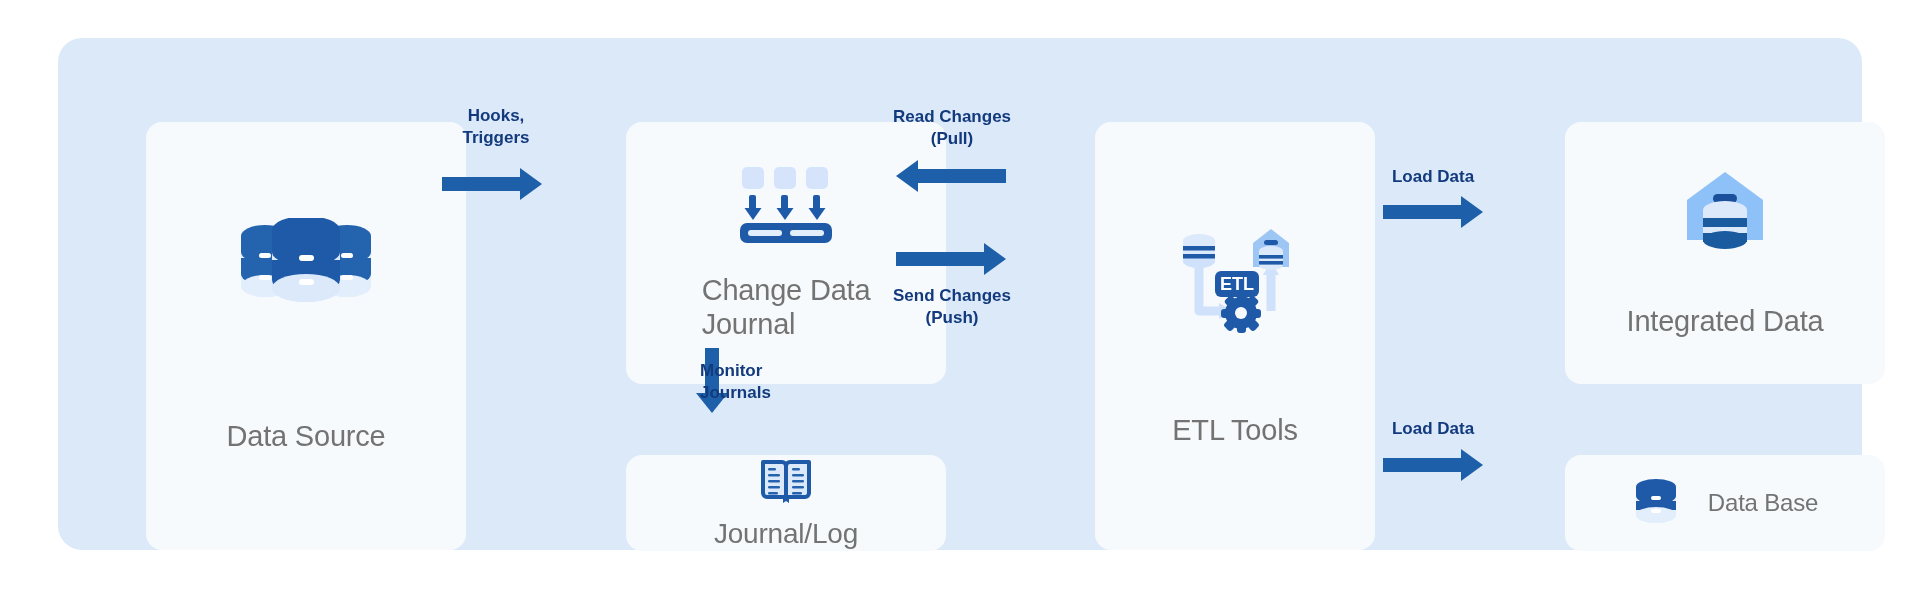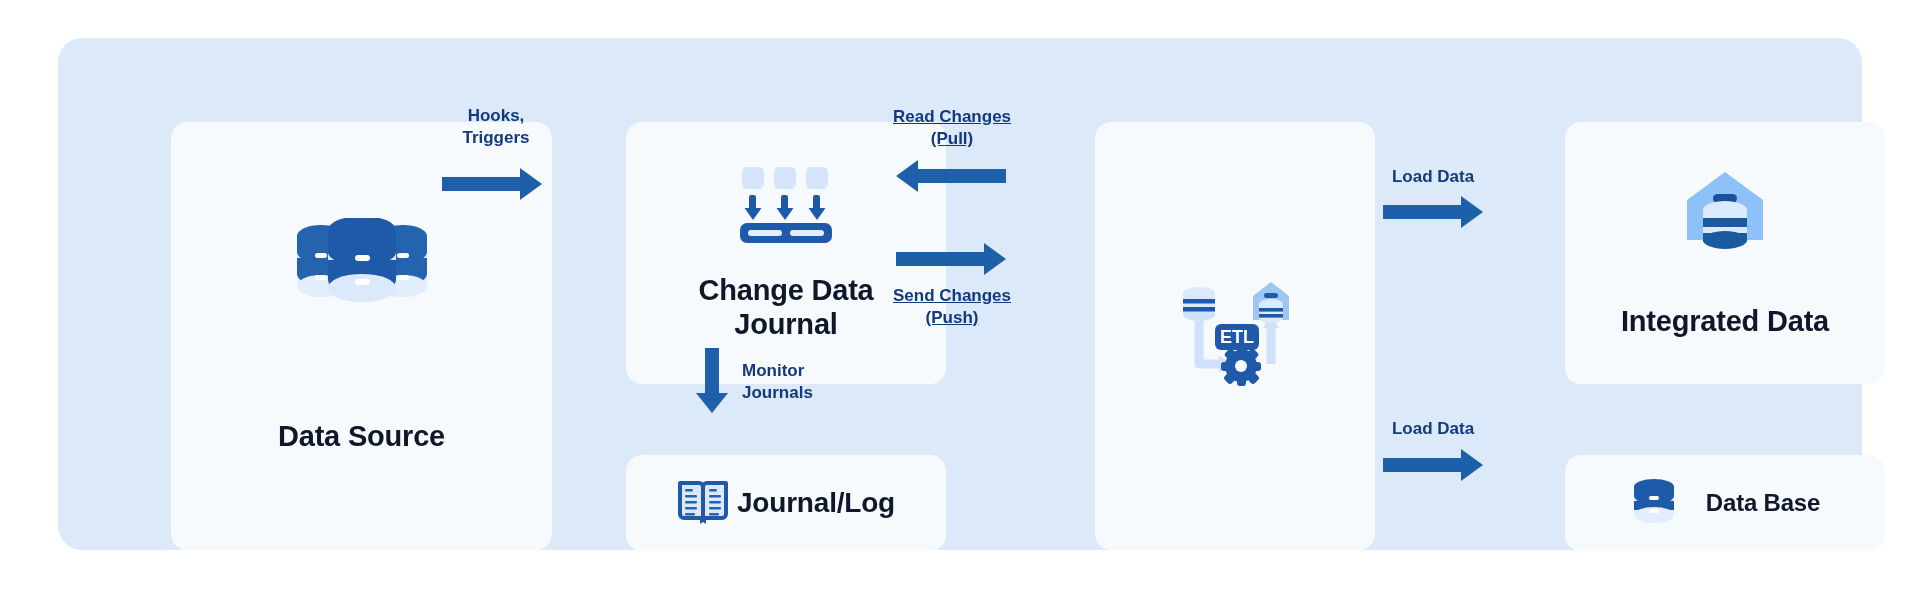--- a/index.html
+++ b/index.html
@@ -17,33 +17,33 @@
     background:#dce9f9;border-radius:24px;
   }
 
   
   .card{
     position:absolute;background:#f7fafd;border-radius:16px;
     display:flex;flex-direction:column;align-items:center;justify-content:center;
     box-sizing:border-box;
   }
   .card-title{
-    color:#0f172a;font-weight:bold;text-align:center;
+    color:#737373;font-weight:normal;text-align:left;
     letter-spacing:-0.2px;line-height:1.18;
   }
 
   
-  #card-data-source{left:113px;top:84px;width:381px;height:428px;gap:35px;}
+  #card-data-source{left:88px;top:84px;width:320px;height:428px;gap:35px;}
   #card-data-source .card-title{font-size:29px;margin-top:70px;}
 
   #card-cdc{left:568px;top:84px;width:320px;height:262px;}
   #card-cdc .card-title{font-size:29px;margin-top:26px;}
 
   #card-journal{left:568px;top:417px;width:320px;height:96px;
-    flex-direction:row;gap:8px;}
+    flex-direction:column;gap:8px;}
   #card-journal .card-title{font-size:28px;}
 
   #card-etl{left:1037px;top:84px;width:280px;height:428px;}
   #card-etl .card-title{font-size:29px;margin-top:72px;}
 
   #card-ids{left:1507px;top:84px;width:320px;height:262px;}
   #card-ids .card-title{font-size:29px;margin-top:40px;}
 
   #card-db{left:1507px;top:417px;width:320px;height:96px;
     flex-direction:row;gap:28px;}
@@ -96,23 +96,23 @@
   #arrow-monitor{left:696px;top:348px;height:65px;}
   #arrow-monitor .shaft{height:48px;}
 
   #arrow-load-1{left:1383px;top:196px;width:100px;height:32px;}
   #arrow-load-1 .shaft{width:80px;}
 
   #arrow-load-2{left:1383px;top:449px;width:100px;height:32px;}
   #arrow-load-2 .shaft{width:80px;}
 
   #lbl-hooks{left:448px;top:105px;width:96px;}
-  #lbl-read{left:888px;top:106px;width:128px;text-decoration:underline;}
-  #lbl-send{left:888px;top:285px;width:128px;text-decoration:underline;}
-  #lbl-monitor{left:742px;top:360px;width:120px;text-align:left;}
+  #lbl-read{left:888px;top:106px;width:128px;}
+  #lbl-send{left:888px;top:285px;width:128px;}
+  #lbl-monitor{left:700px;top:360px;width:120px;text-align:left;}
   #lbl-load-1{left:1378px;top:166px;width:110px;}
   #lbl-load-2{left:1378px;top:418px;width:110px;}
 
   
   .icon-wrap{display:block;}
 </style>
 </head>
 <body>
 
 <div id="stage">
@@ -245,20 +245,21 @@
               <rect x="76" y="84" width="10" height="9" rx="3"></rect>
               <rect x="50" y="72" width="10" height="9" rx="3" transform="rotate(-45 55 76)"></rect>
               <rect x="73" y="72" width="10" height="9" rx="3" transform="rotate(45 78 76)"></rect>
               <rect x="50" y="96" width="10" height="9" rx="3" transform="rotate(45 55 100)"></rect>
               <rect x="73" y="96" width="10" height="9" rx="3" transform="rotate(-45 78 100)"></rect>
             </g>
           </g>
           <circle cx="66" cy="88" r="6" fill="#f7fafd"></circle>
         </svg>
       </span>
+      <div class="card-title">ETL Tools</div>
     </div>
 
     <div class="card" id="card-ids">
       <span class="icon-wrap">
         <svg width="92" height="92" viewBox="0 0 92 92">
           <path d="M46 4 L84 32 V72 H8 V32 Z" fill="#8ec1f7"></path>
           <rect x="34" y="26" width="24" height="9" rx="4.5" fill="#1a4f9c"></rect>
           <path d="M24 42 h44 v30 a22 9 0 0 1 -44 0 z" fill="#dbe9fb"></path>
           <ellipse cx="46" cy="42" rx="22" ry="9" fill="#dbe9fb"></ellipse>
           <rect x="24" y="50" width="44" height="9" fill="#1a5a9e"></rect>

